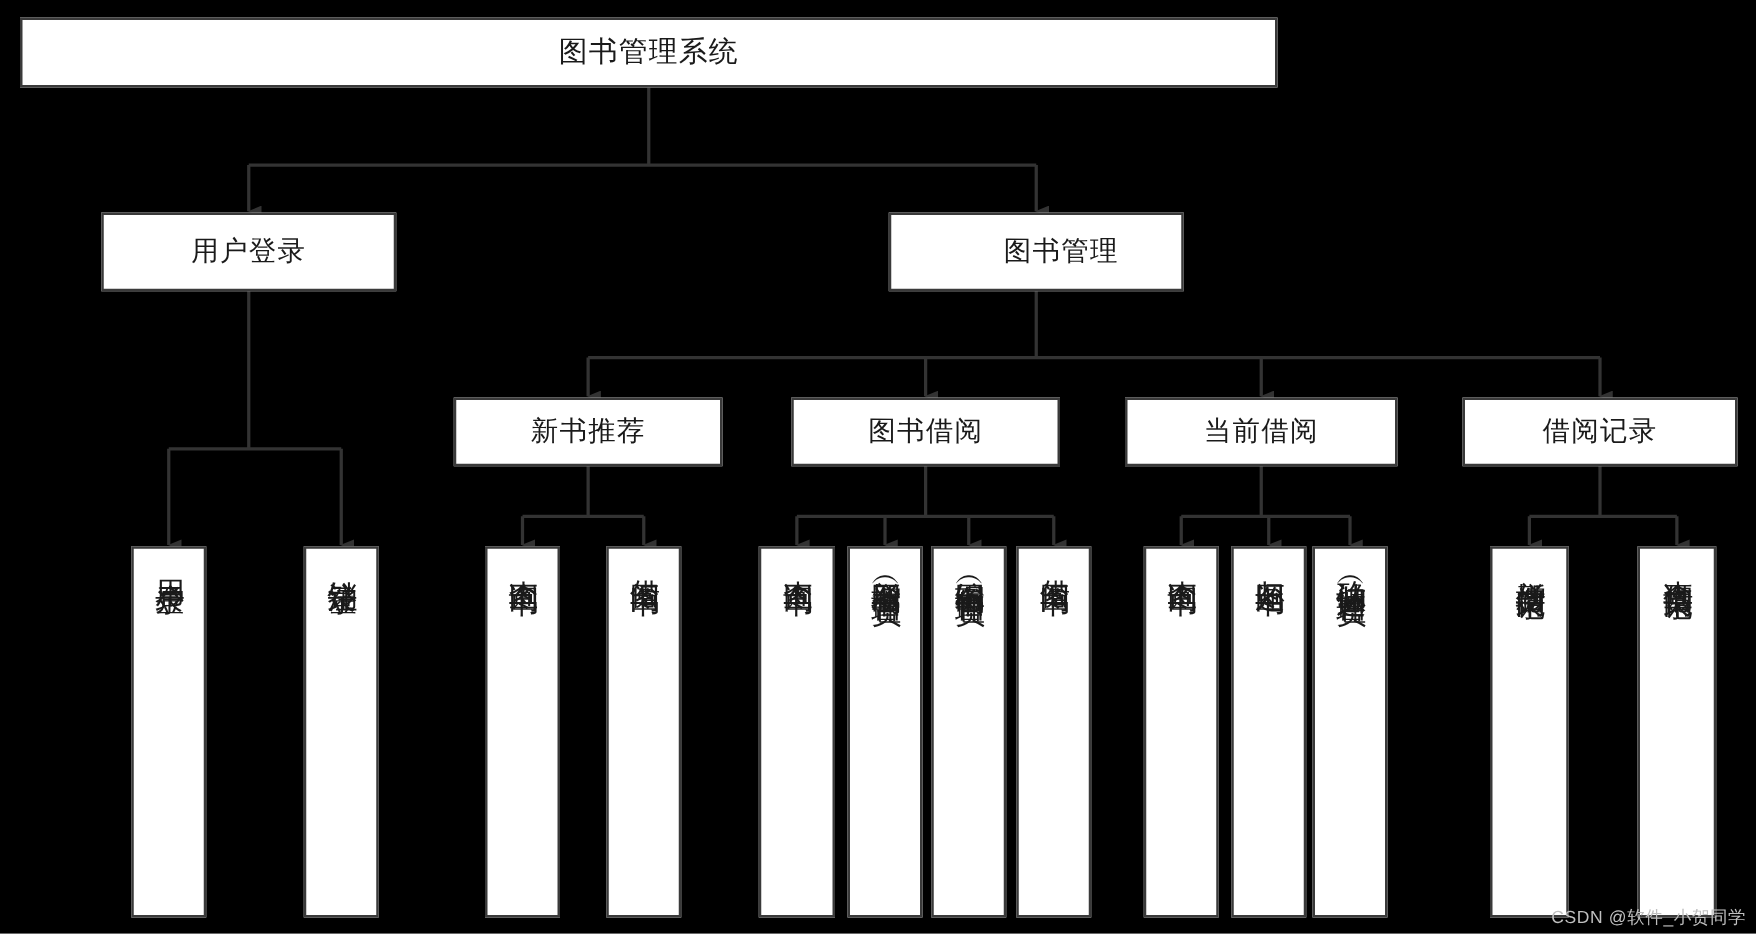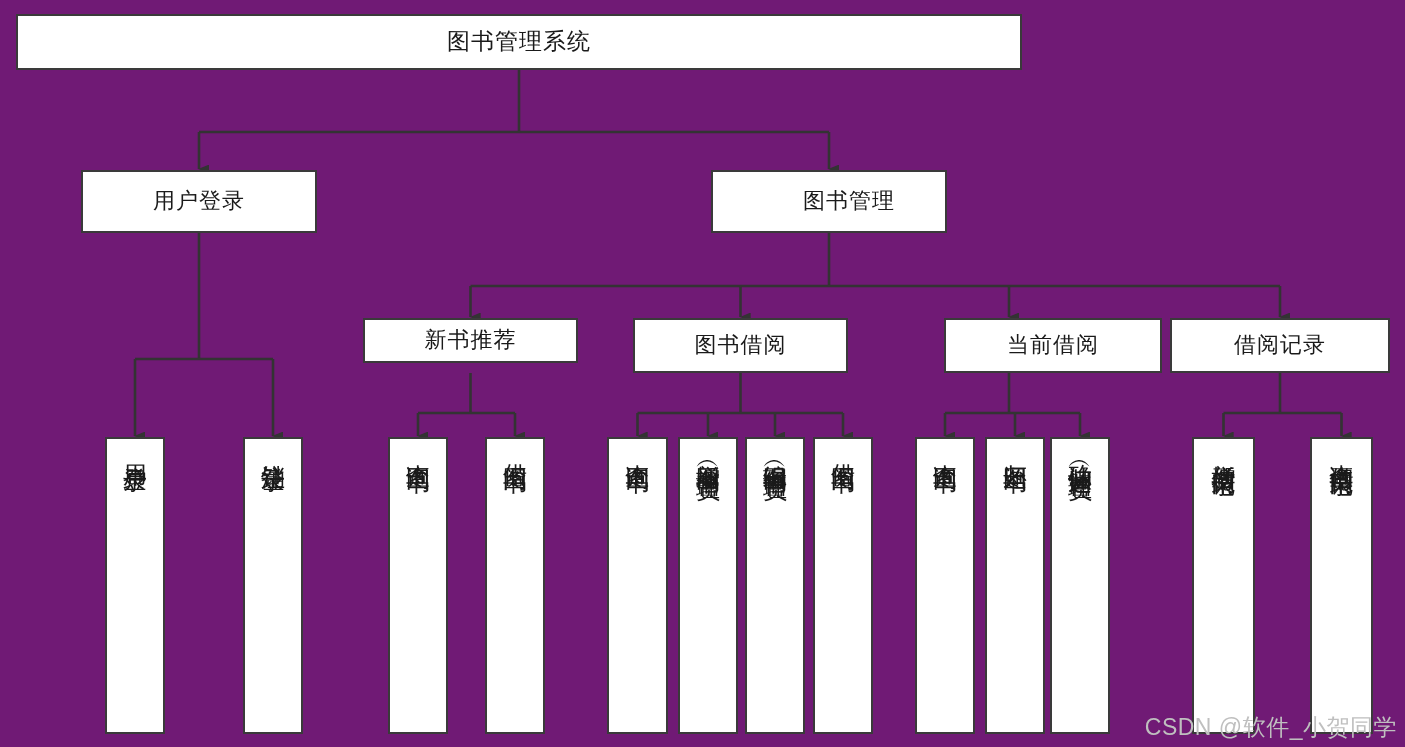--- a/index.html
+++ b/index.html
@@ -7,21 +7,21 @@
     padding: 0;
     background: #ffffff;
   }
   body {
     font-family: "Liberation Sans", "DejaVu Sans", sans-serif;
   }
   #canvas {
     position: relative;
     width: 1405px;
     height: 747px;
-    background: #701a75;
+    background: #000000;
     overflow: hidden;
   }
   #wires {
     position: absolute;
     left: 0;
     top: 0;
     width: 1405px;
     height: 747px;
     pointer-events: none;
   }
@@ -53,21 +53,21 @@
     font-size: 24px;
     letter-spacing: 2px;
     line-height: 1;
     white-space: nowrap;
   }
   .node.root .node-label { font-size: 23px; }
   .watermark {
     position: absolute;
     right: 8px;
     bottom: 4px;
-    font-size: 23px;
+    font-size: 14px;
     color: #bfbfbf;
     white-space: nowrap;
     letter-spacing: 0.5px;
   }
 </style>
 </head>
 <body>
 
 <div id="canvas">
   <svg id="wires" viewBox="0 0 1405 747" width="1405" height="747" xmlns="http://www.w3.org/2000/svg">
@@ -116,27 +116,27 @@
   <div id="node-layer">
       <div class="node horizontal root" style="left: 16px; top: 14px; width: 1006px; height: 56px;">
         <span class="node-label">图书管理系统</span>
       </div>
       <div class="node horizontal" style="left: 81px; top: 170px; width: 236px; height: 63px;">
         <span class="node-label">用户登录</span>
       </div>
       <div class="node horizontal" style="left: 711px; top: 170px; width: 236px; height: 63px; padding-left: 40px;">
         <span class="node-label">图书管理</span>
       </div>
-      <div class="node horizontal" style="left: 363px; top: 318px; width: 215px; height: 45px;">
+      <div class="node horizontal" style="left: 363px; top: 318px; width: 215px; height: 55px;">
         <span class="node-label">新书推荐</span>
       </div>
       <div class="node horizontal" style="left: 633px; top: 318px; width: 215px; height: 55px; text-align: right;">
         <span class="node-label">图书借阅</span>
       </div>
-      <div class="node horizontal" style="left: 900px; top: 318px; width: 218px; height: 55px; margin-left: 44px;">
+      <div class="node horizontal" style="left: 900px; top: 318px; width: 218px; height: 55px;">
         <span class="node-label">当前借阅</span>
       </div>
       <div class="node horizontal" style="left: 1170px; top: 318px; width: 220px; height: 55px; align-items: center;">
         <span class="node-label">借阅记录</span>
       </div>
       <div class="node vertical" style="left: 105px; top: 437px; width: 60px; height: 297px;">
         <span class="node-label">用户登录</span>
       </div>
       <div class="node vertical" style="left: 243px; top: 437px; width: 60px; height: 297px;">
         <span class="node-label">注销登录</span>

